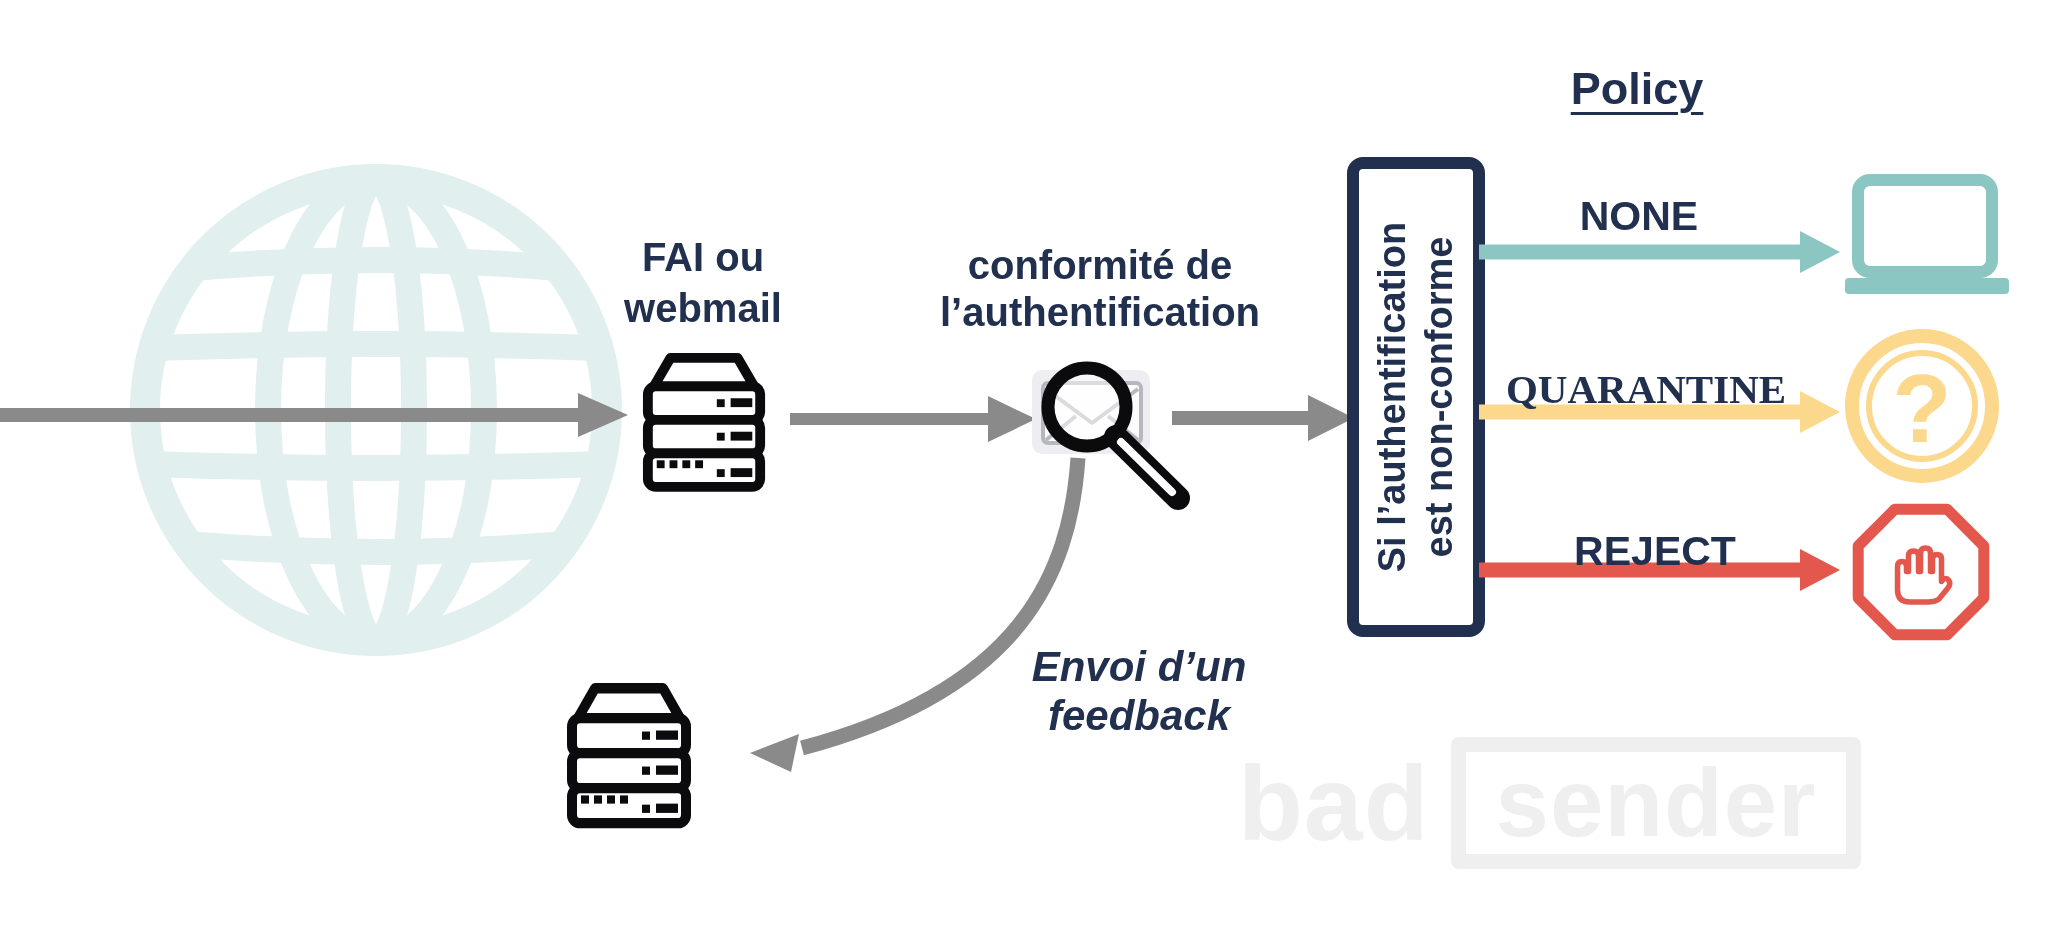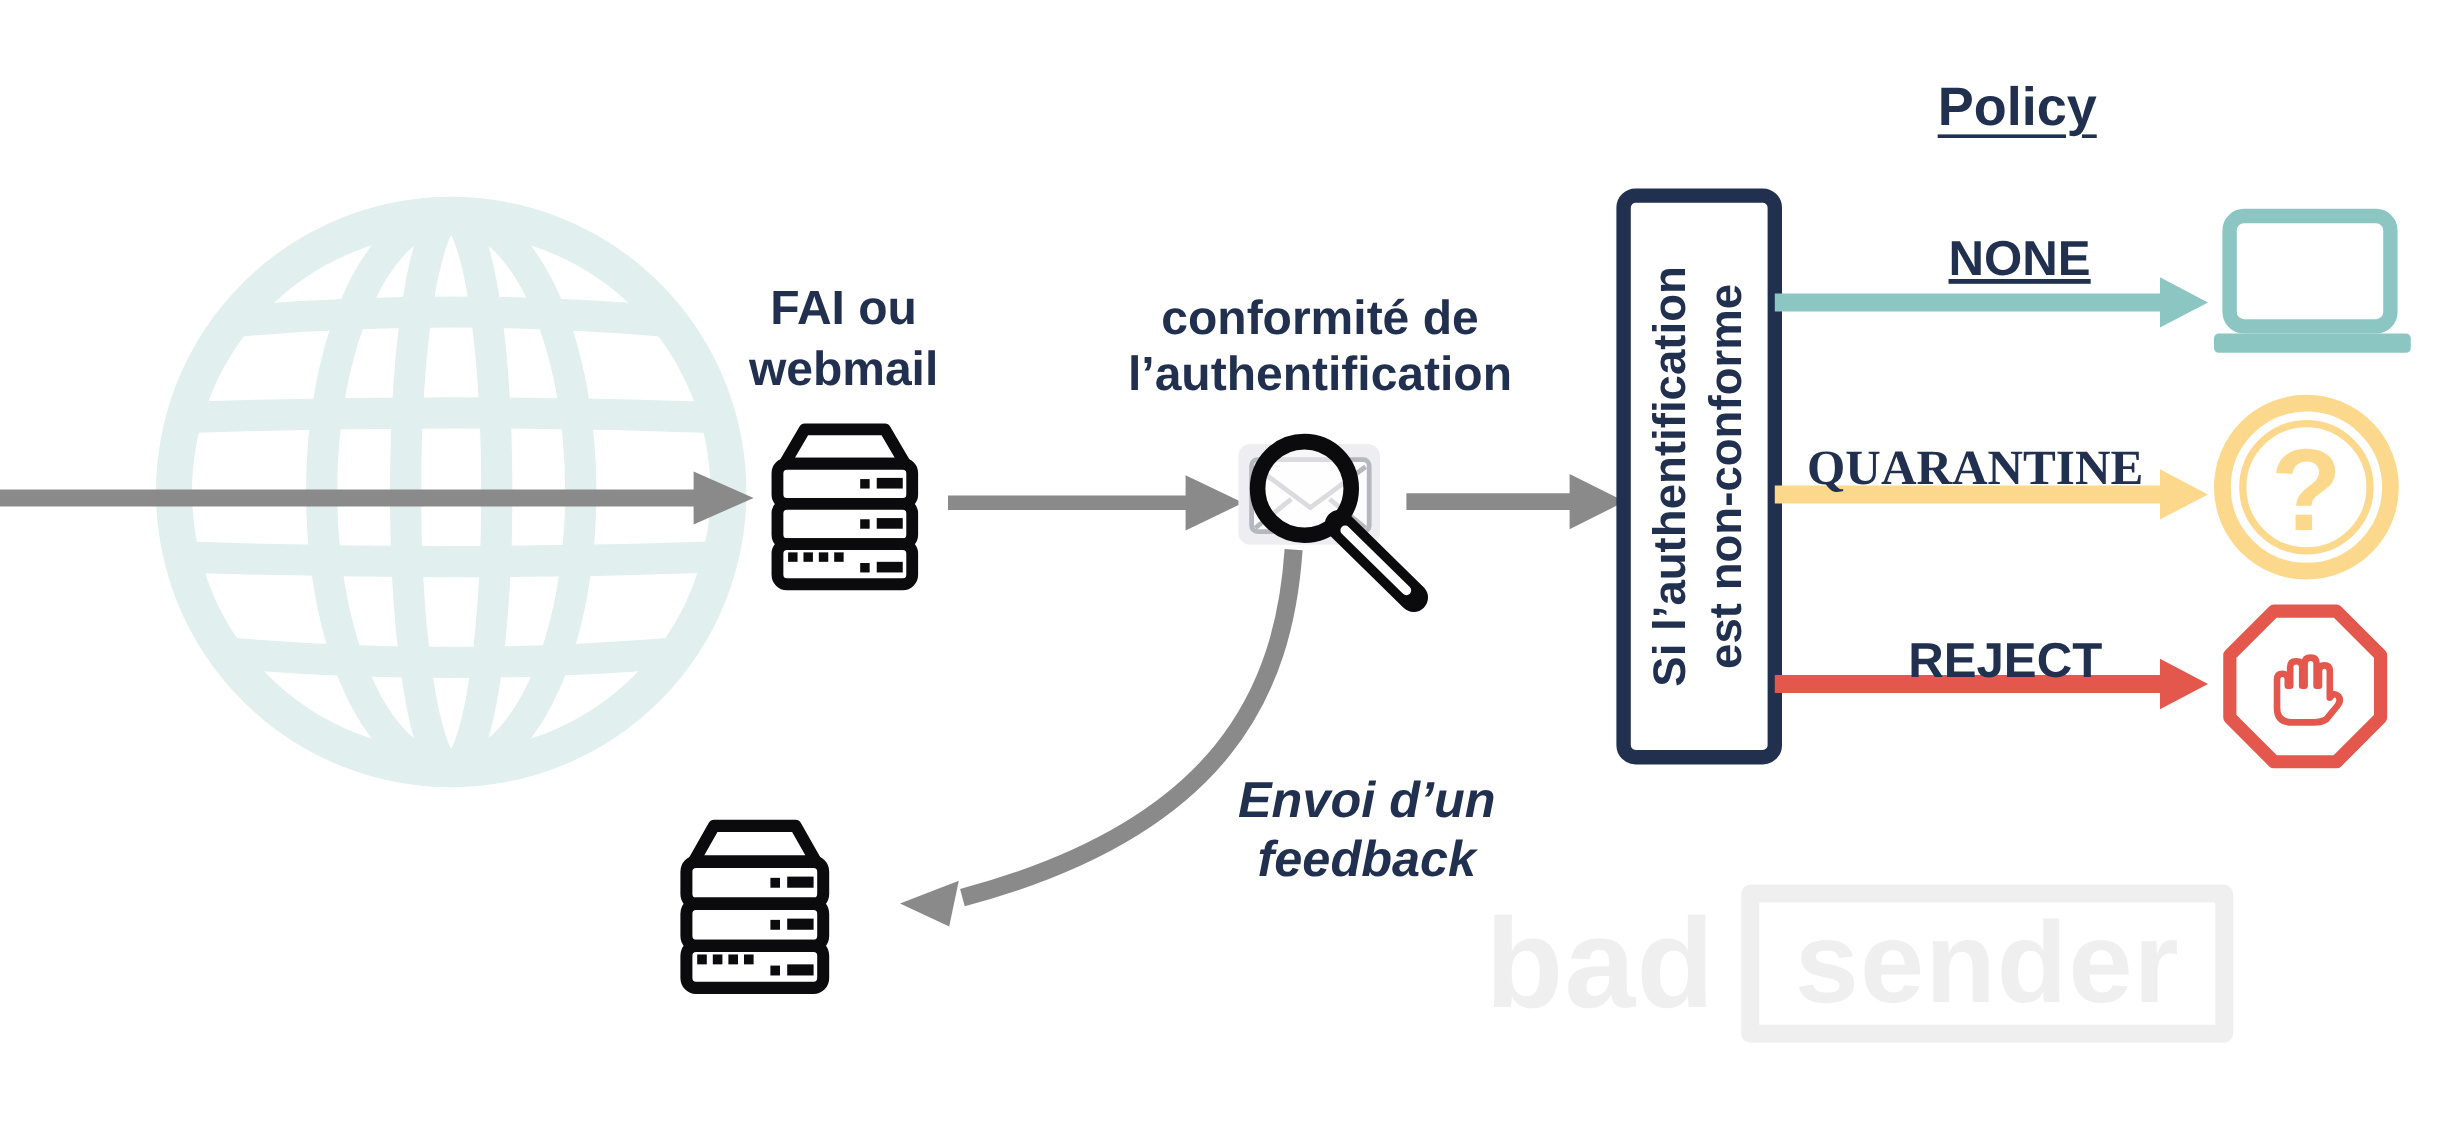--- a/index.html
+++ b/index.html
@@ -10,24 +10,24 @@
   .lbl{position:absolute;transform:translate(-50%,-50%);
        color:#22304f;font-weight:600;text-align:center;white-space:nowrap;}
   .lbl span{display:block;}
   .fai-label{left:703px;top:283px;font-size:40px;line-height:51px;text-align:center;}
   .analyse-label{left:1100px;top:289px;font-size:40px;line-height:47px;}
   .feedback-label{left:1139px;top:691px;font-size:42px;line-height:49px;font-style:italic;}
   .monitoring-label{left:634px;top:886px;font-size:40px;line-height:51px;}
   .condition-label{left:1416px;top:397px;font-size:38px;line-height:47px;
        transform:translate(-50%,-50%) rotate(-90deg);}
   .policy-title{left:1637px;top:89px;font-size:45px;
-       text-decoration:underline;text-decoration-thickness:3px;text-underline-offset:8px;margin-left:44px;}
-  .policy-none{left:1683px;top:216px;font-size:41px;text-decoration:underline;}
+       text-decoration:underline;text-decoration-thickness:3px;text-underline-offset:8px;}
+  .policy-none{left:1639px;top:216px;font-size:41px;}
   .policy-quarantine{left:1646px;top:389px;font-size:41px;font-family:Liberation Serif, serif;}
-  .policy-reject{left:1655px;top:551px;font-size:41px;margin-left:16px;}
+  .policy-reject{left:1655px;top:551px;font-size:41px;}
   .question-glyph{left:1922px;top:409px;font-size:97px;font-weight:700;
        color:#fbd88b;}
   .wm-bad{position:absolute;left:1238px;top:750px;font-size:106px;font-weight:700;
        color:#efefef;line-height:1;letter-spacing:1px;}
   .wm-box{position:absolute;left:1451px;top:737px;width:380px;height:102px;
        border:15px solid #efefef;border-radius:8px;
        display:flex;align-items:center;justify-content:center;}
   .wm-sender{font-size:96px;font-weight:700;color:#efefef;line-height:1;letter-spacing:1px;}
 </style>
 </head>

